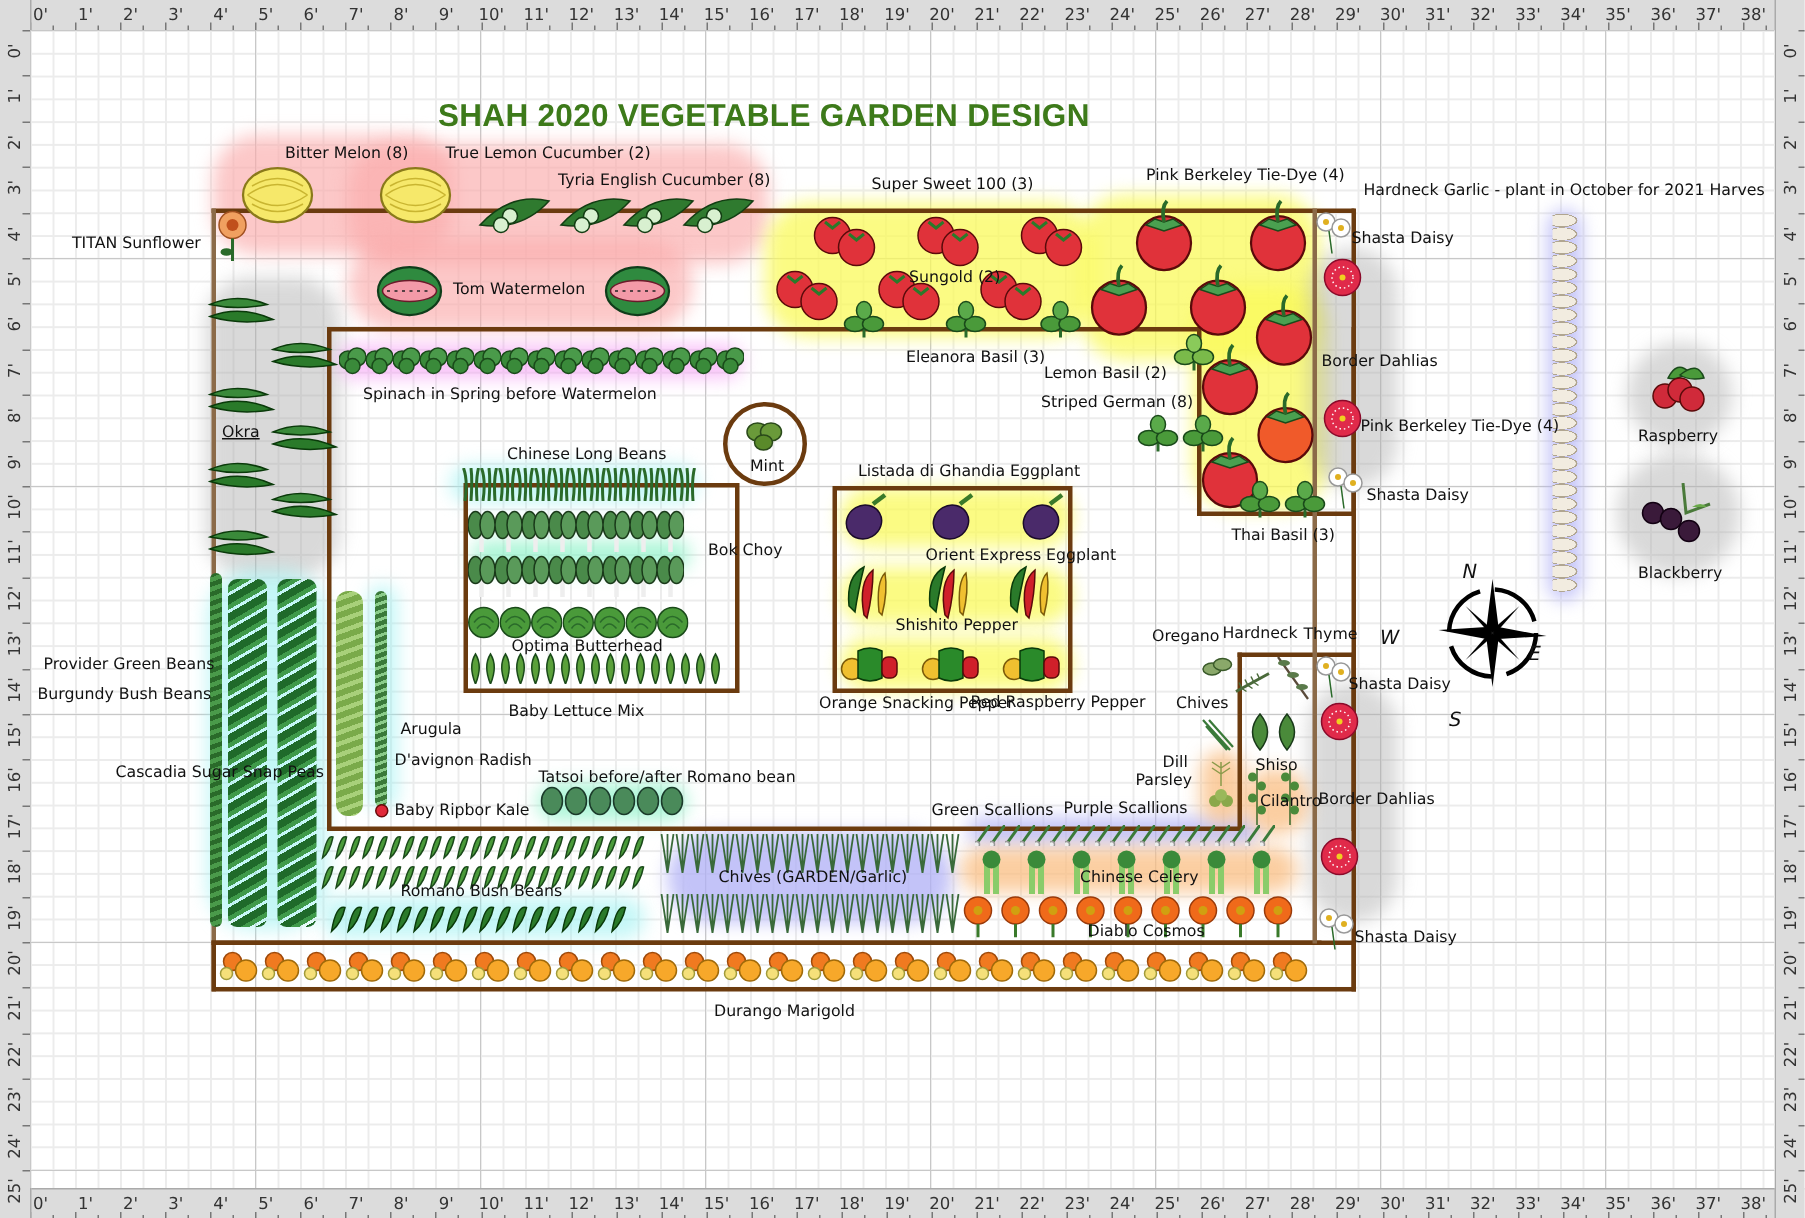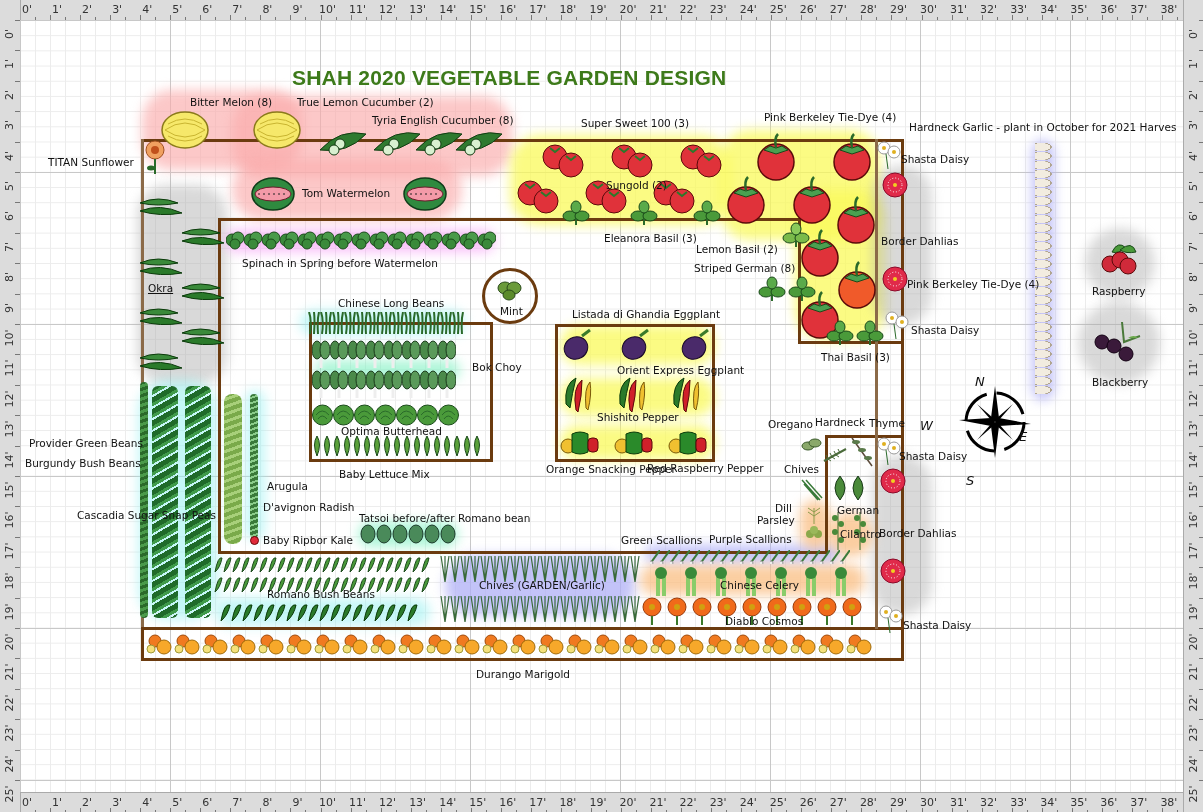--- a/index.html
+++ b/index.html
@@ -1818,21 +1818,21 @@
 <span class="lbl" style="left:339px;top:469px;">Baby Lettuce Mix</span>
 <span class="lbl" style="left:546px;top:464px;">Orange Snacking Pepper</span>
 <span class="lbl" style="left:647px;top:463px;">Red Raspberry Pepper</span>
 <span class="lbl" style="left:899px;top:451px;">Shasta Daisy</span>
 <span class="lbl" style="left:25px;top:458px;">Burgundy Bush Beans</span>
 <span class="lbl" style="left:784px;top:464px;">Chives</span>
 <span class="lbl" style="left:267px;top:481px;">Arugula</span>
 <span class="lbl" style="left:263px;top:502px;">D'avignon Radish</span>
 <span class="lbl" style="left:775px;top:503px;">Dill</span>
 <span class="lbl" style="left:757px;top:515px;">Parsley</span>
-<span class="lbl" style="left:837px;top:505px;">German</span>
+<span class="lbl" style="left:837px;top:505px;">Shiso</span>
 <span class="lbl" style="left:77px;top:510px;">Cascadia Sugar Snap Peas</span>
 <span class="lbl" style="left:359px;top:513px;">Tatsoi before/after Romano bean</span>
 <span class="lbl" style="left:840px;top:529px;">Cilantro</span>
 <span class="lbl" style="left:879px;top:528px;">Border Dahlias</span>
 <span class="lbl" style="left:263px;top:535px;">Baby Ripbor Kale</span>
 <span class="lbl" style="left:621px;top:535px;">Green Scallions</span>
 <span class="lbl" style="left:709px;top:534px;">Purple Scallions</span>
 <span class="lbl" style="left:479px;top:580px;">Chives (GARDEN/Garlic)</span>
 <span class="lbl" style="left:720px;top:580px;">Chinese Celery</span>
 <span class="lbl" style="left:267px;top:589px;">Romano Bush Beans</span>

